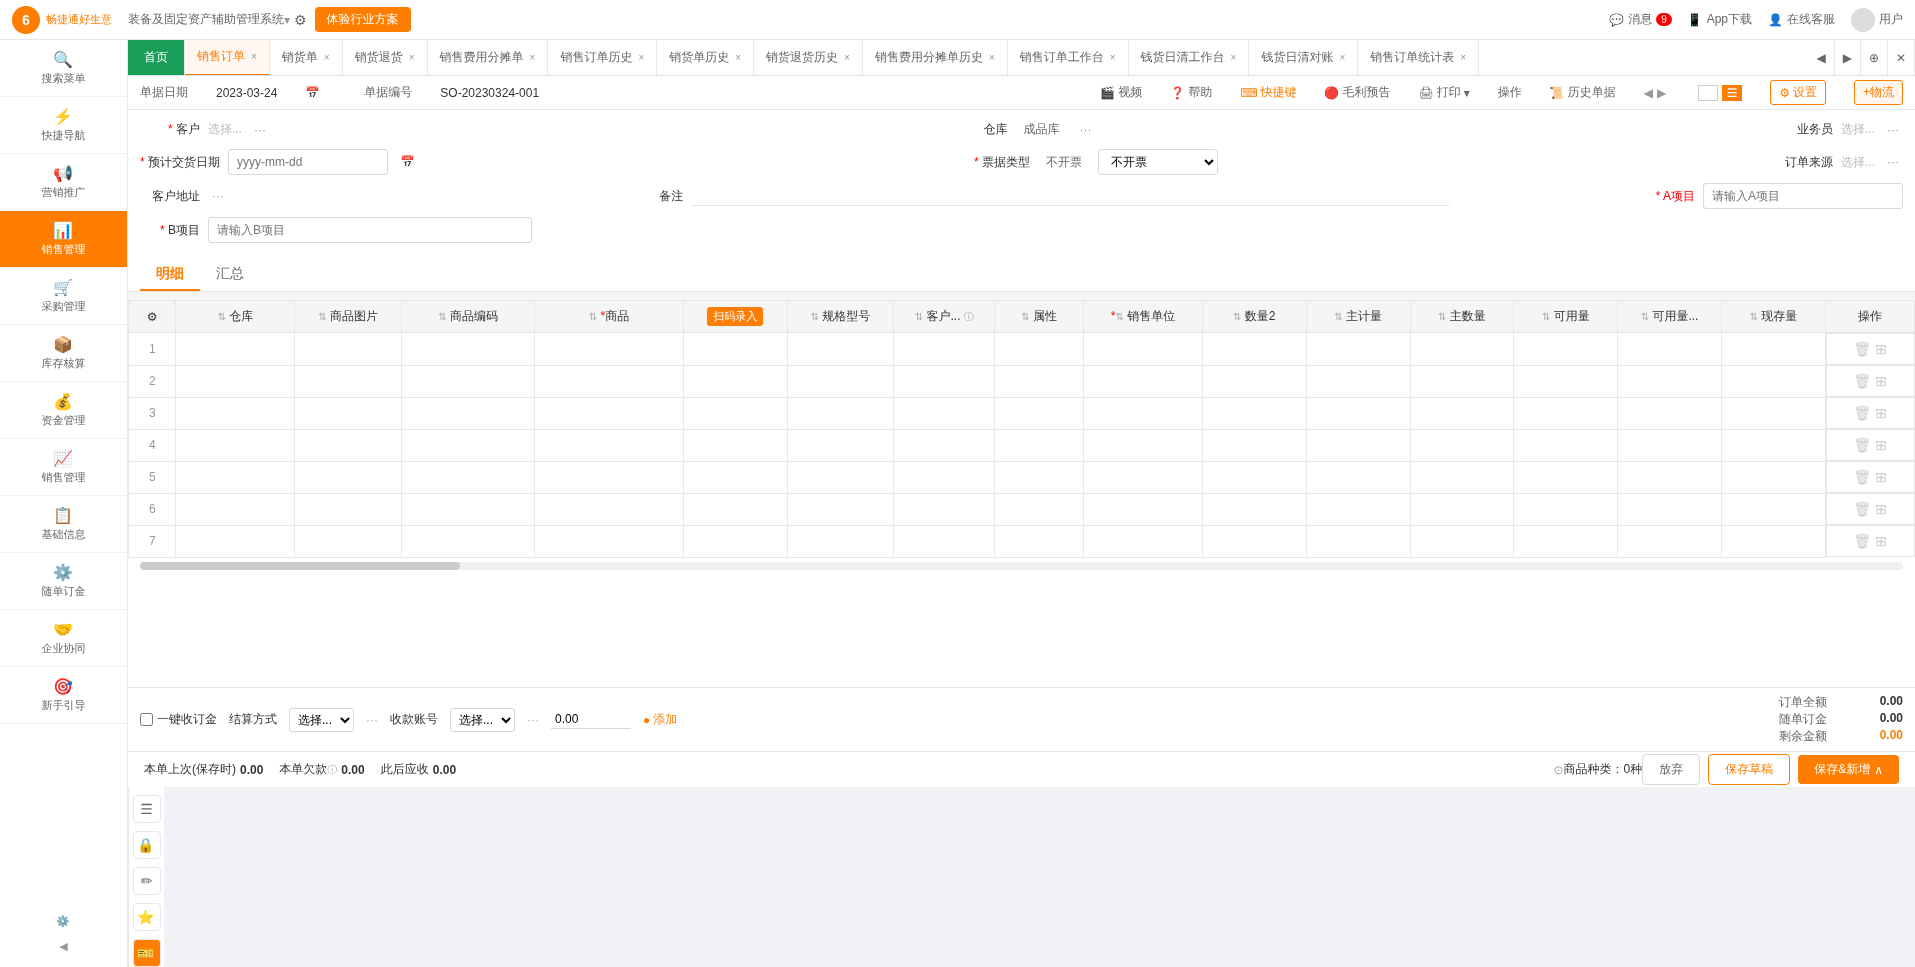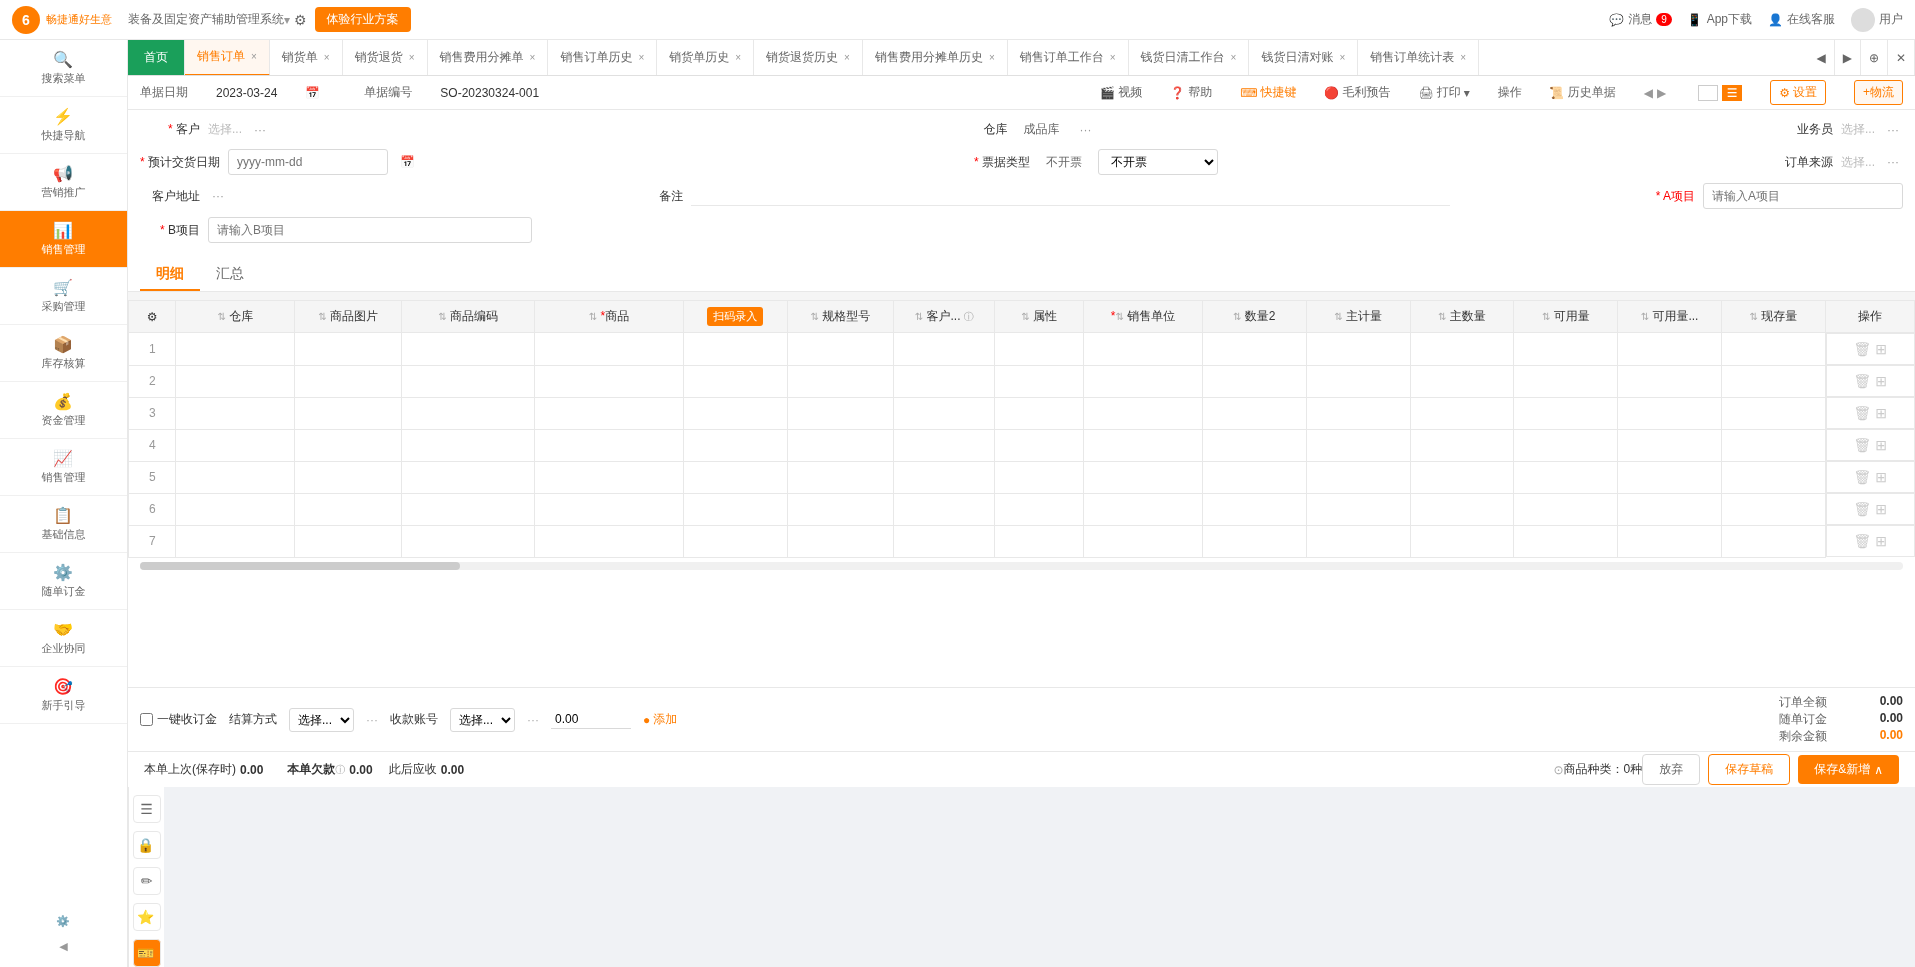--- a/index.html
+++ b/index.html
@@ -605,21 +605,21 @@
             <div class="summary-row">
               <span class="summary-label">剩余金额</span>
               <span class="summary-value orange">0.00</span>
             </div>
           </div>
         </div>
 
         <div class="status-bar">
           <span>本单上次(保存时)</span>
           <span style="margin-left:4px;font-weight:bold;">0.00</span>
-          <span style="margin-left:24px;font-weight:bold;">本单欠款</span>
+          <span style="margin-left:16px;">本单欠款</span>
           <span style="color:#aaa;font-size:10px;">ⓘ</span>
           <span style="margin-left:4px;font-weight:bold;">0.00</span>
           <span style="margin-left:16px;">此后应收</span>
           <span style="margin-left:4px;font-weight:bold;">0.00</span>
 
           <div style="flex:1;"></div>
 
           <span style="color:#aaa;cursor:pointer;font-size:12px;">⊙</span>
           <span>商品种类：</span>
           <span>0种</span>

